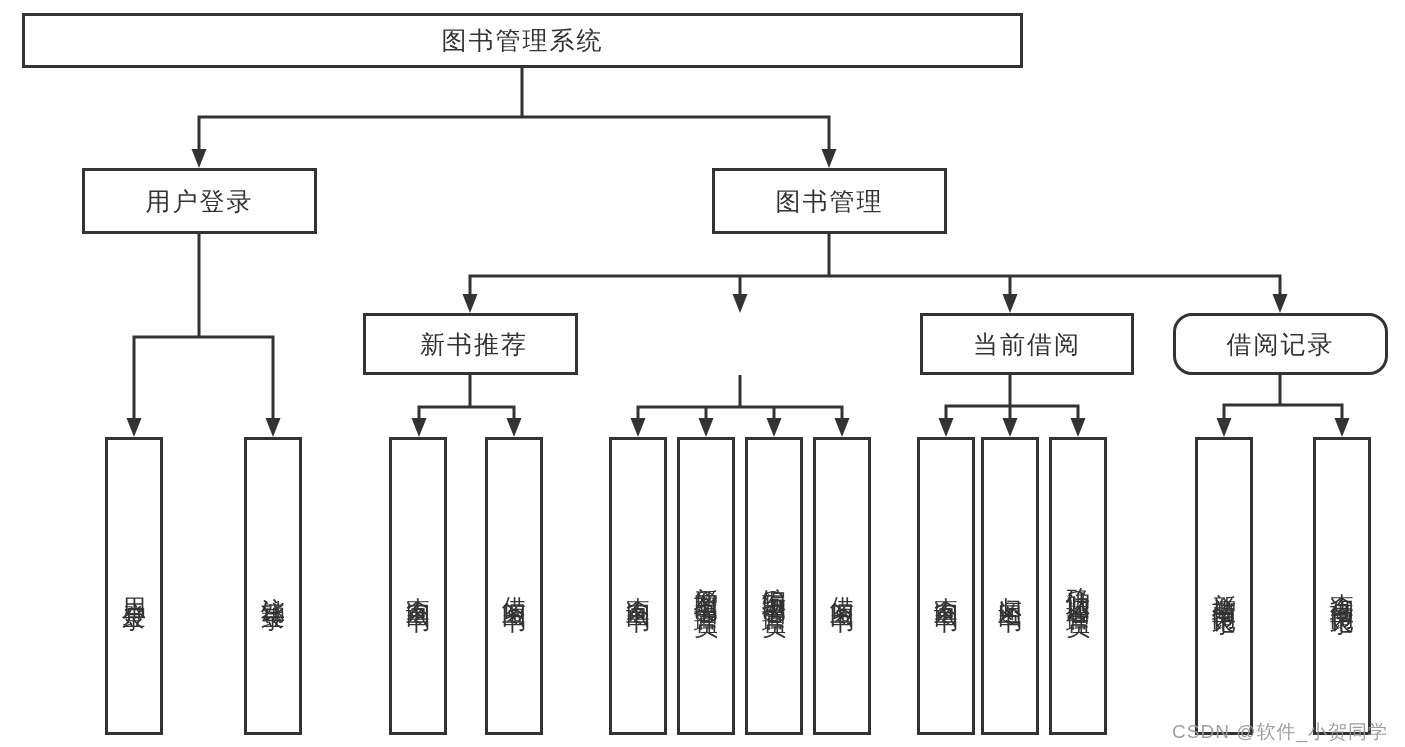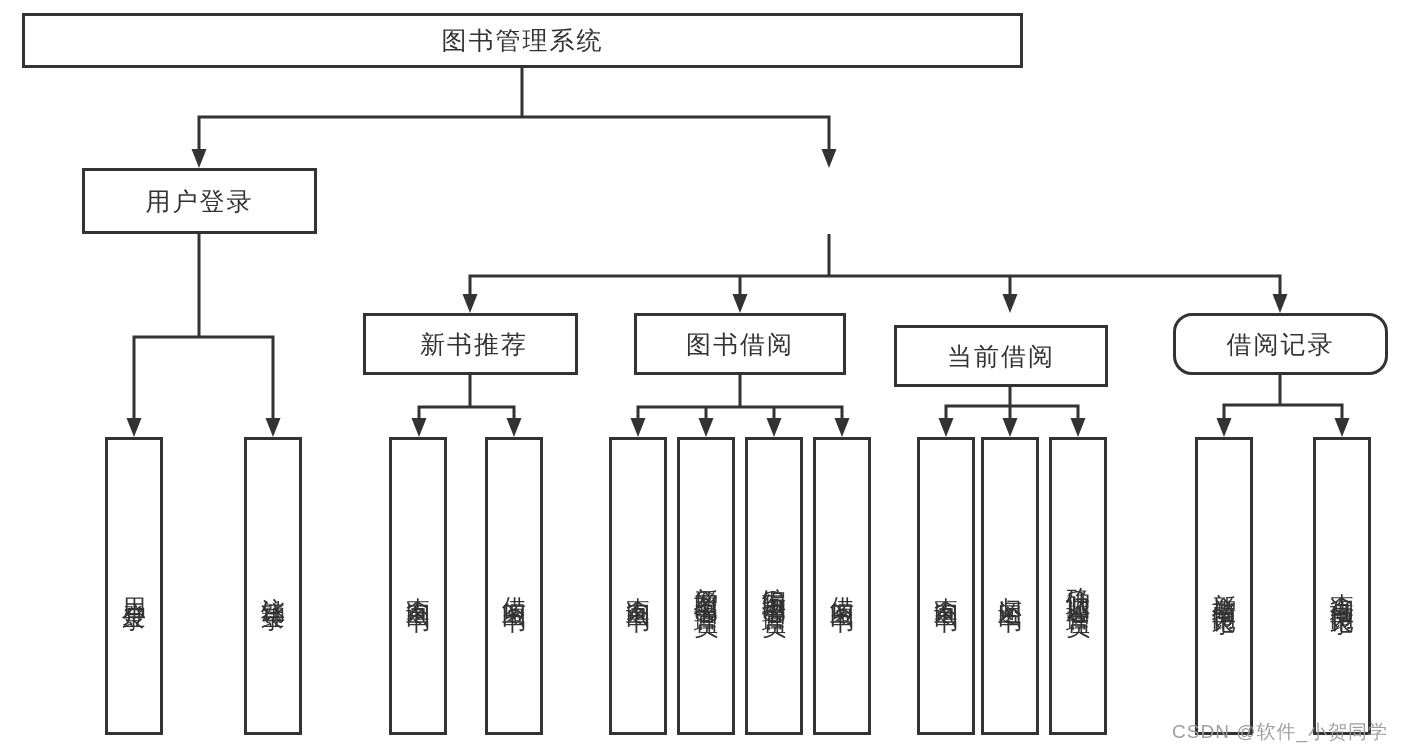--- a/index.html
+++ b/index.html
@@ -84,24 +84,24 @@
                M630.5,418 h15 L638,437 Z M698.5,418 h15 L706,437 Z
                M766.5,418 h15 L774,437 Z M834.5,418 h15 L842,437 Z
                M938.5,418 h15 L946,437 Z M1002.5,418 h15 L1010,437 Z M1070.5,418 h15 L1078,437 Z
                M1216.5,418 h15 L1224,437 Z M1334.5,418 h15 L1342,437 Z"></path>
     </g>
   </svg>
 
   <div class="node hnode root">图书管理系统</div>
 
   <div class="node hnode lvl2" style="left:82px; width:235px;">用户登录</div>
+  <div class="node hnode lvl2" style="left:712px; width:235px;">图书管理</div>
 
   <div class="node hnode lvl3" style="left:363px; width:215px;padding-left:7px;">新书推荐</div>
-  <div class="node hnode lvl3" style="left:634px; width:212px;">图书借阅</div>
-  <div class="node hnode lvl3" style="left:894px; width:214px;margin-top:12px;">当前借阅</div>
+  <div class="node hnode lvl3" style="left:920px; width:214px;">当前借阅</div>
   <div class="node hnode lvl3" style="left:1173px; width:215px;border-radius:19px;">借阅记录</div>
 
   <div class="node leaf" style="left:105px;">用户登录</div>
   <div class="node leaf" style="left:244px;">注销登录</div>
 
   <div class="node leaf" style="left:389px;">查询图书</div>
   <div class="node leaf" style="left:485px;">借阅图书</div>
 
   <div class="node leaf" style="left:609px;">查询图书</div>
   <div class="node leaf" style="left:677px;">新增图书（管理员）</div>

